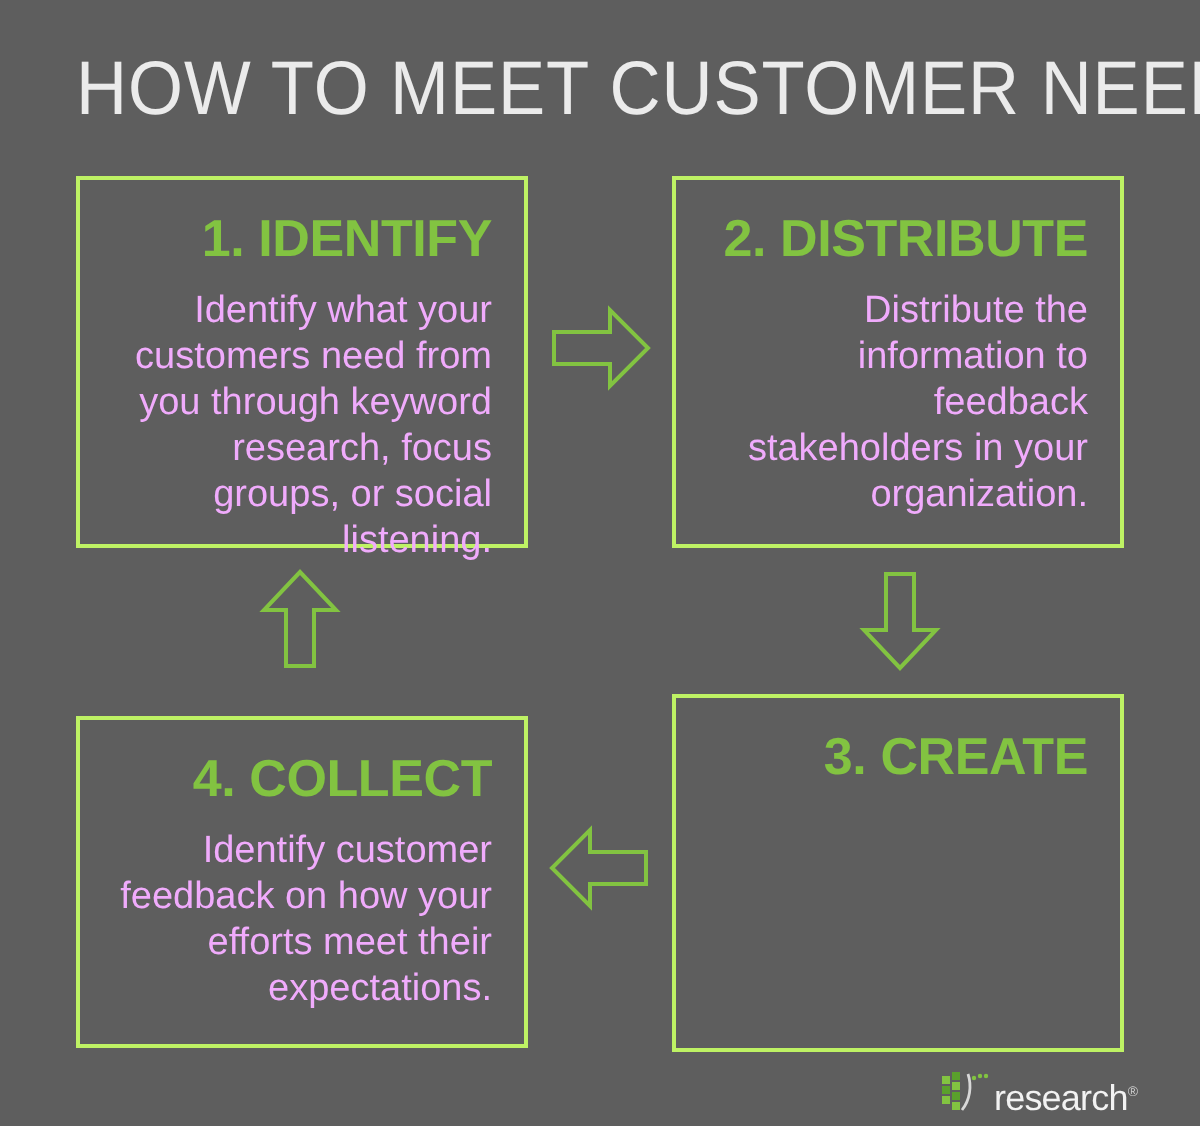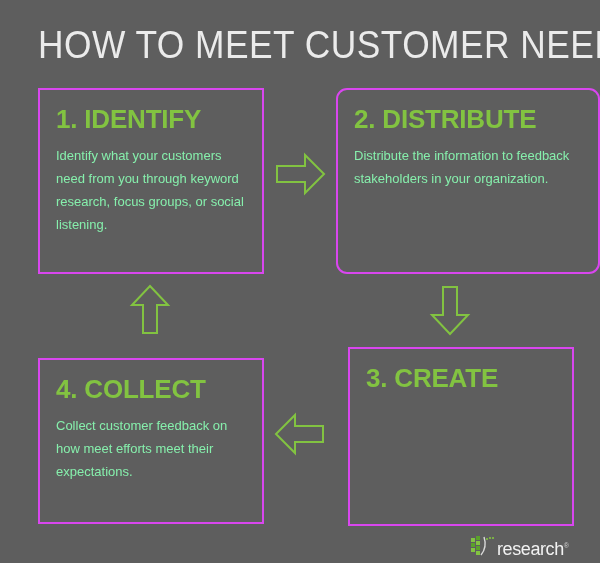--- a/index.html
+++ b/index.html
@@ -33,43 +33,44 @@
     letter-spacing: 0.5px;
     line-height: 46px;
     white-space: nowrap;
     transform: scaleX(0.93);
     transform-origin: left center;
   }
 
   
   .step-box {
     position: absolute;
-    border: 2px solid #d946ef;
+    border: 2px solid #bef264;
     box-sizing: border-box;
     padding: 14px 16px 10px 16px;
+    text-align: right;
   }
   .box-1 { left: 38px;  top: 88px;  width: 226px; height: 186px; }
-  .box-2 { left: 336px; top: 88px;  width: 264px; height: 186px; border-radius: 11px; }
+  .box-2 { left: 336px; top: 88px;  width: 226px; height: 186px; }
   .box-4 { left: 38px;  top: 358px; width: 226px; height: 166px; }
-  .box-3 { left: 336px; top: 347px; width: 226px; height: 179px; margin-left: 12px; }
+  .box-3 { left: 336px; top: 347px; width: 226px; height: 179px; }
 
   .step-heading {
     color: #82c341;
     font-family: "Liberation Sans", sans-serif;
     font-size: 26px;
     font-weight: bold;
     letter-spacing: -0.2px;
     line-height: 30px;
     margin: 0 0 10px 0;
     white-space: nowrap;
   }
   .step-body {
-    color: #86efac;
+    color: #f0abfc;
     font-family: "Liberation Sans", sans-serif;
-    font-size: 13px;
+    font-size: 19px;
     font-weight: 400;
     line-height: 23px;
     margin: 0;
   }
 
   
   .arrow {
     position: absolute;
   }
   .arrow svg { display: block; }
@@ -127,21 +128,21 @@
     <div class="step-heading">2. DISTRIBUTE</div>
     <div class="step-body">Distribute the information to feedback stakeholders in your organization.</div>
   </div>
 
   <div class="step-box box-3">
     <div class="step-heading">3. CREATE</div>
   </div>
 
   <div class="step-box box-4">
     <div class="step-heading">4. COLLECT</div>
-    <div class="step-body">Collect customer feedback on how meet efforts meet their expectations.</div>
+    <div class="step-body">Identify customer feedback on how your efforts meet their expectations.</div>
   </div>
 
   <div class="arrow arrow-right">
     <svg width="50" height="44" viewBox="0 0 50 44">
       <polygon points="1,14 29,14 29,3 48,22 29,41 29,30 1,30" fill="none" stroke="#82c341" stroke-width="2" stroke-linejoin="miter"></polygon>
     </svg>
   </div>
 
   <div class="arrow arrow-down">
     <svg width="44" height="50" viewBox="0 0 44 50">

